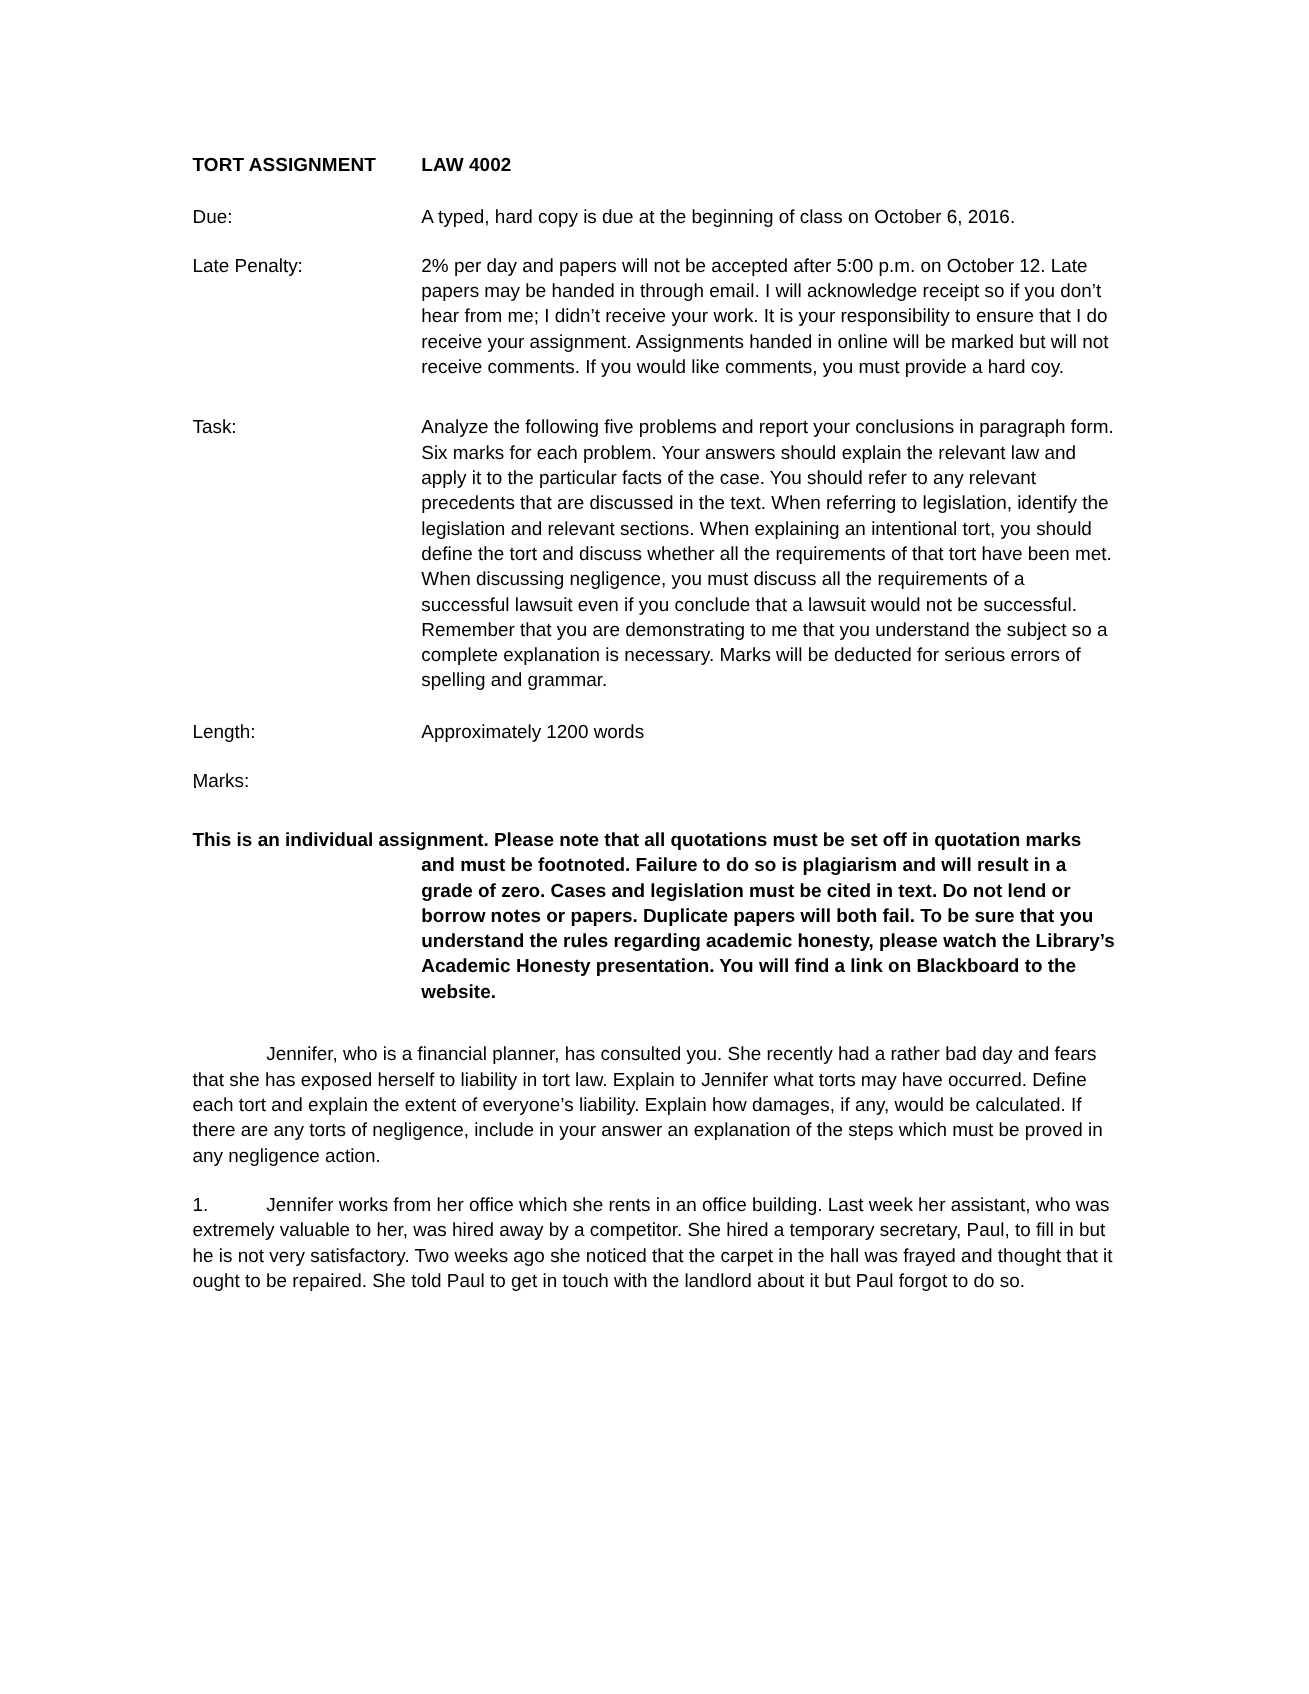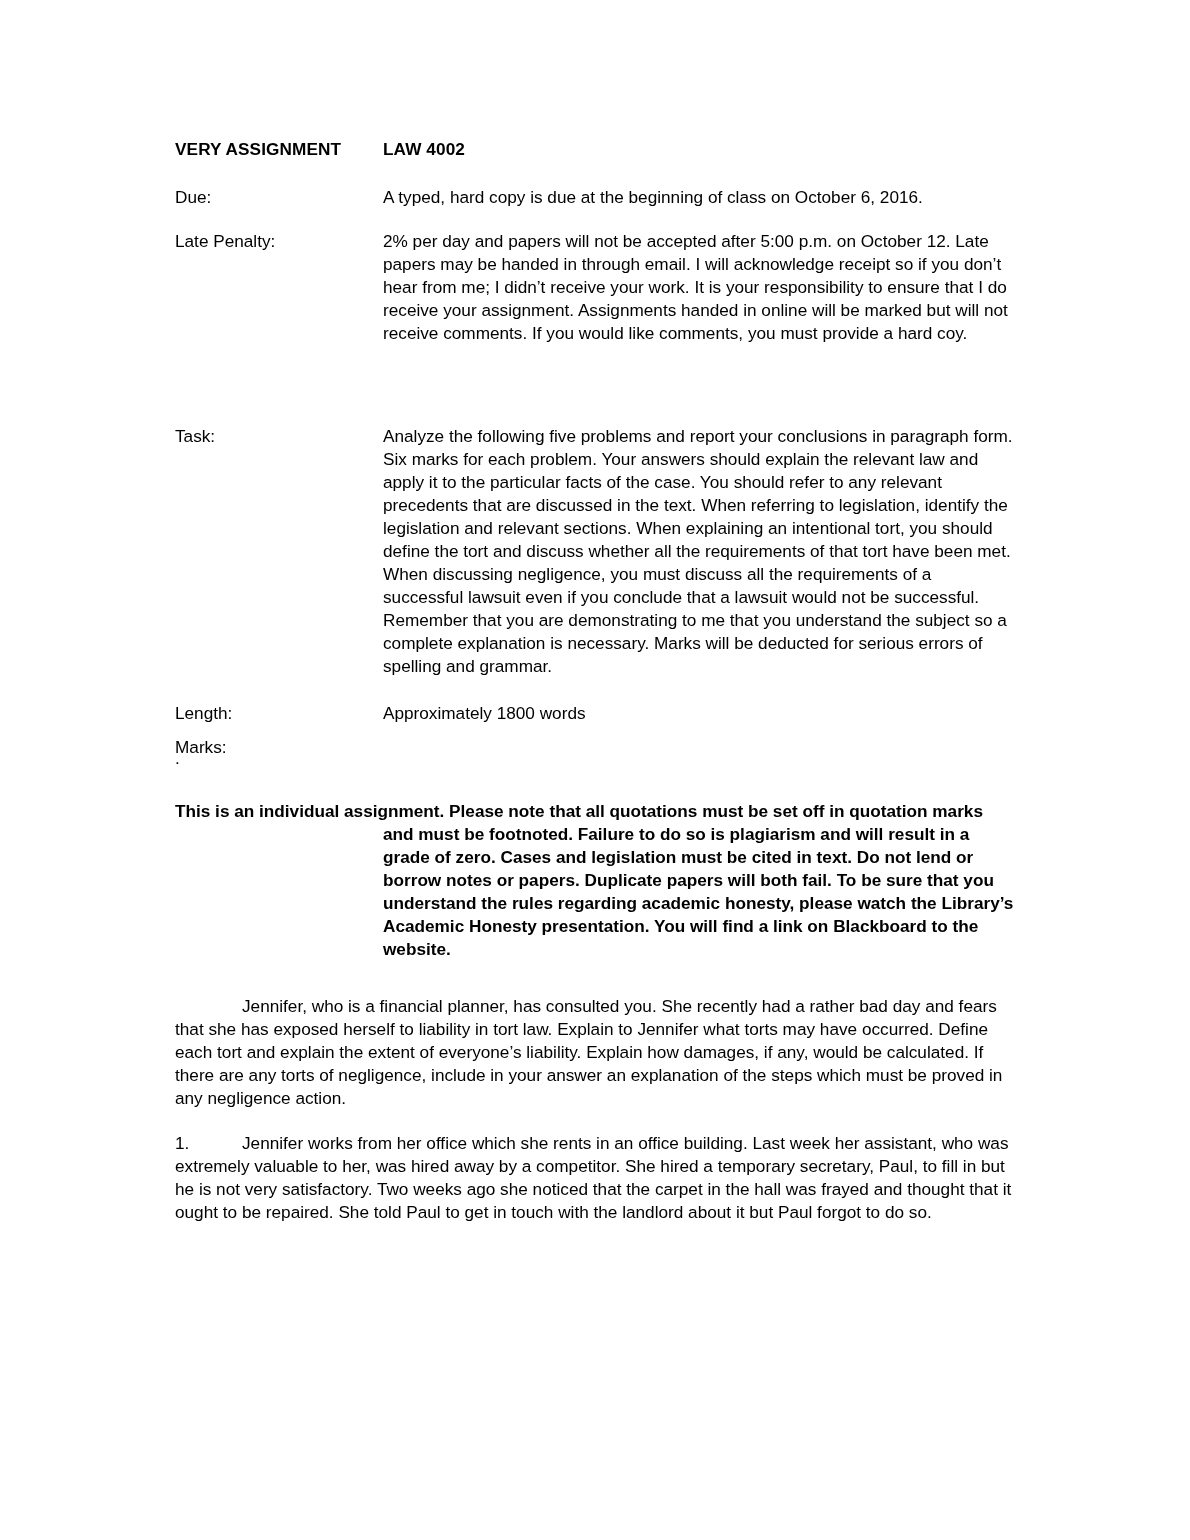--- a/index.html
+++ b/index.html
@@ -51,23 +51,23 @@
     left: 0;
     top: 0;
     width: 208px;
   }
   .row .value {
     margin-left: 208px;
     text-align: left;
   }
   .row.marks .value { margin-left: 195px; }
 
-  .row.late { margin-bottom: 80px; }
+  .row.late { margin-bottom: 32px; }
   .row.task { margin-bottom: 24px; }
-  .row.length { margin-bottom: 11px; }
+  .row.length { margin-bottom: 21px; }
   .row.marks { margin-bottom: 22px; }
 
   
   .period-line {
     margin: 0 0 30px 0;
     line-height: 23px;
   }
 
   
   .bold-block {
@@ -94,40 +94,40 @@
     display: inline-block;
     width: 67px;
   }
 </style>
 </head>
 <body>
 
 <div class="page">
   <div class="doc">
 
-    <div class="title-row"><span class="t-main">VERY ASSIGNMENT</span><span>LAW 4002</span></div>
+    <div class="title-row"><span class="t-main">TORT ASSIGNMENT</span><span>LAW 4002</span></div>
 
     <div class="row due">
       <div class="label">Due:</div>
       <div class="value">A typed, hard copy is due at the beginning of class on October 6, 2016.</div>
     </div>
 
     <div class="row late">
       <div class="label">Late Penalty:</div>
       <div class="value">2% per day and papers will not be accepted after 5:00 p.m. on October 12.  Late papers may be handed in through email.  I will acknowledge receipt so if you don’t hear from me; I didn’t receive your work.   It is your responsibility to ensure that I do receive your assignment. Assignments handed in online will be marked but will not receive comments.  If you would like comments, you must provide a hard coy.</div>
     </div>
 
     <div class="row task">
       <div class="label">Task:</div>
       <div class="value">Analyze the following five problems and report your conclusions in paragraph form.  Six marks for each problem. Your answers should explain the relevant law and apply it to the particular facts of the case.  You should refer to any relevant precedents that are discussed in the text.  When referring to legislation, identify the legislation and relevant sections.  When explaining an intentional tort, you should define the tort and discuss whether all the requirements of that tort have been met.  When discussing negligence, you must discuss all the requirements of a successful lawsuit even if you conclude that a lawsuit would not be successful.  Remember that you are demonstrating to me that you understand the subject so a complete explanation is necessary. Marks will be deducted for serious errors of spelling and grammar.</div>
     </div>
 
     <div class="row length">
       <div class="label">Length:</div>
-      <div class="value">Approximately 1800 words</div>
+      <div class="value">Approximately 1200 words</div>
     </div>
 
     <div class="row marks">
       <div class="label">Marks:</div>
     </div>
 
     <div class="period-line">.</div>
 
     <div class="bold-block">This is an individual assignment.  Please note that all quotations must be set off in quotation marks and must be footnoted.  Failure to do so is plagiarism and will result in a grade of zero. Cases and legislation must be cited in text. Do not lend or borrow notes or papers.  Duplicate papers will both fail.  To be sure that you understand the rules regarding academic honesty, please watch the Library’s Academic Honesty presentation.  You will find a link on Blackboard to the website.</div>
 

